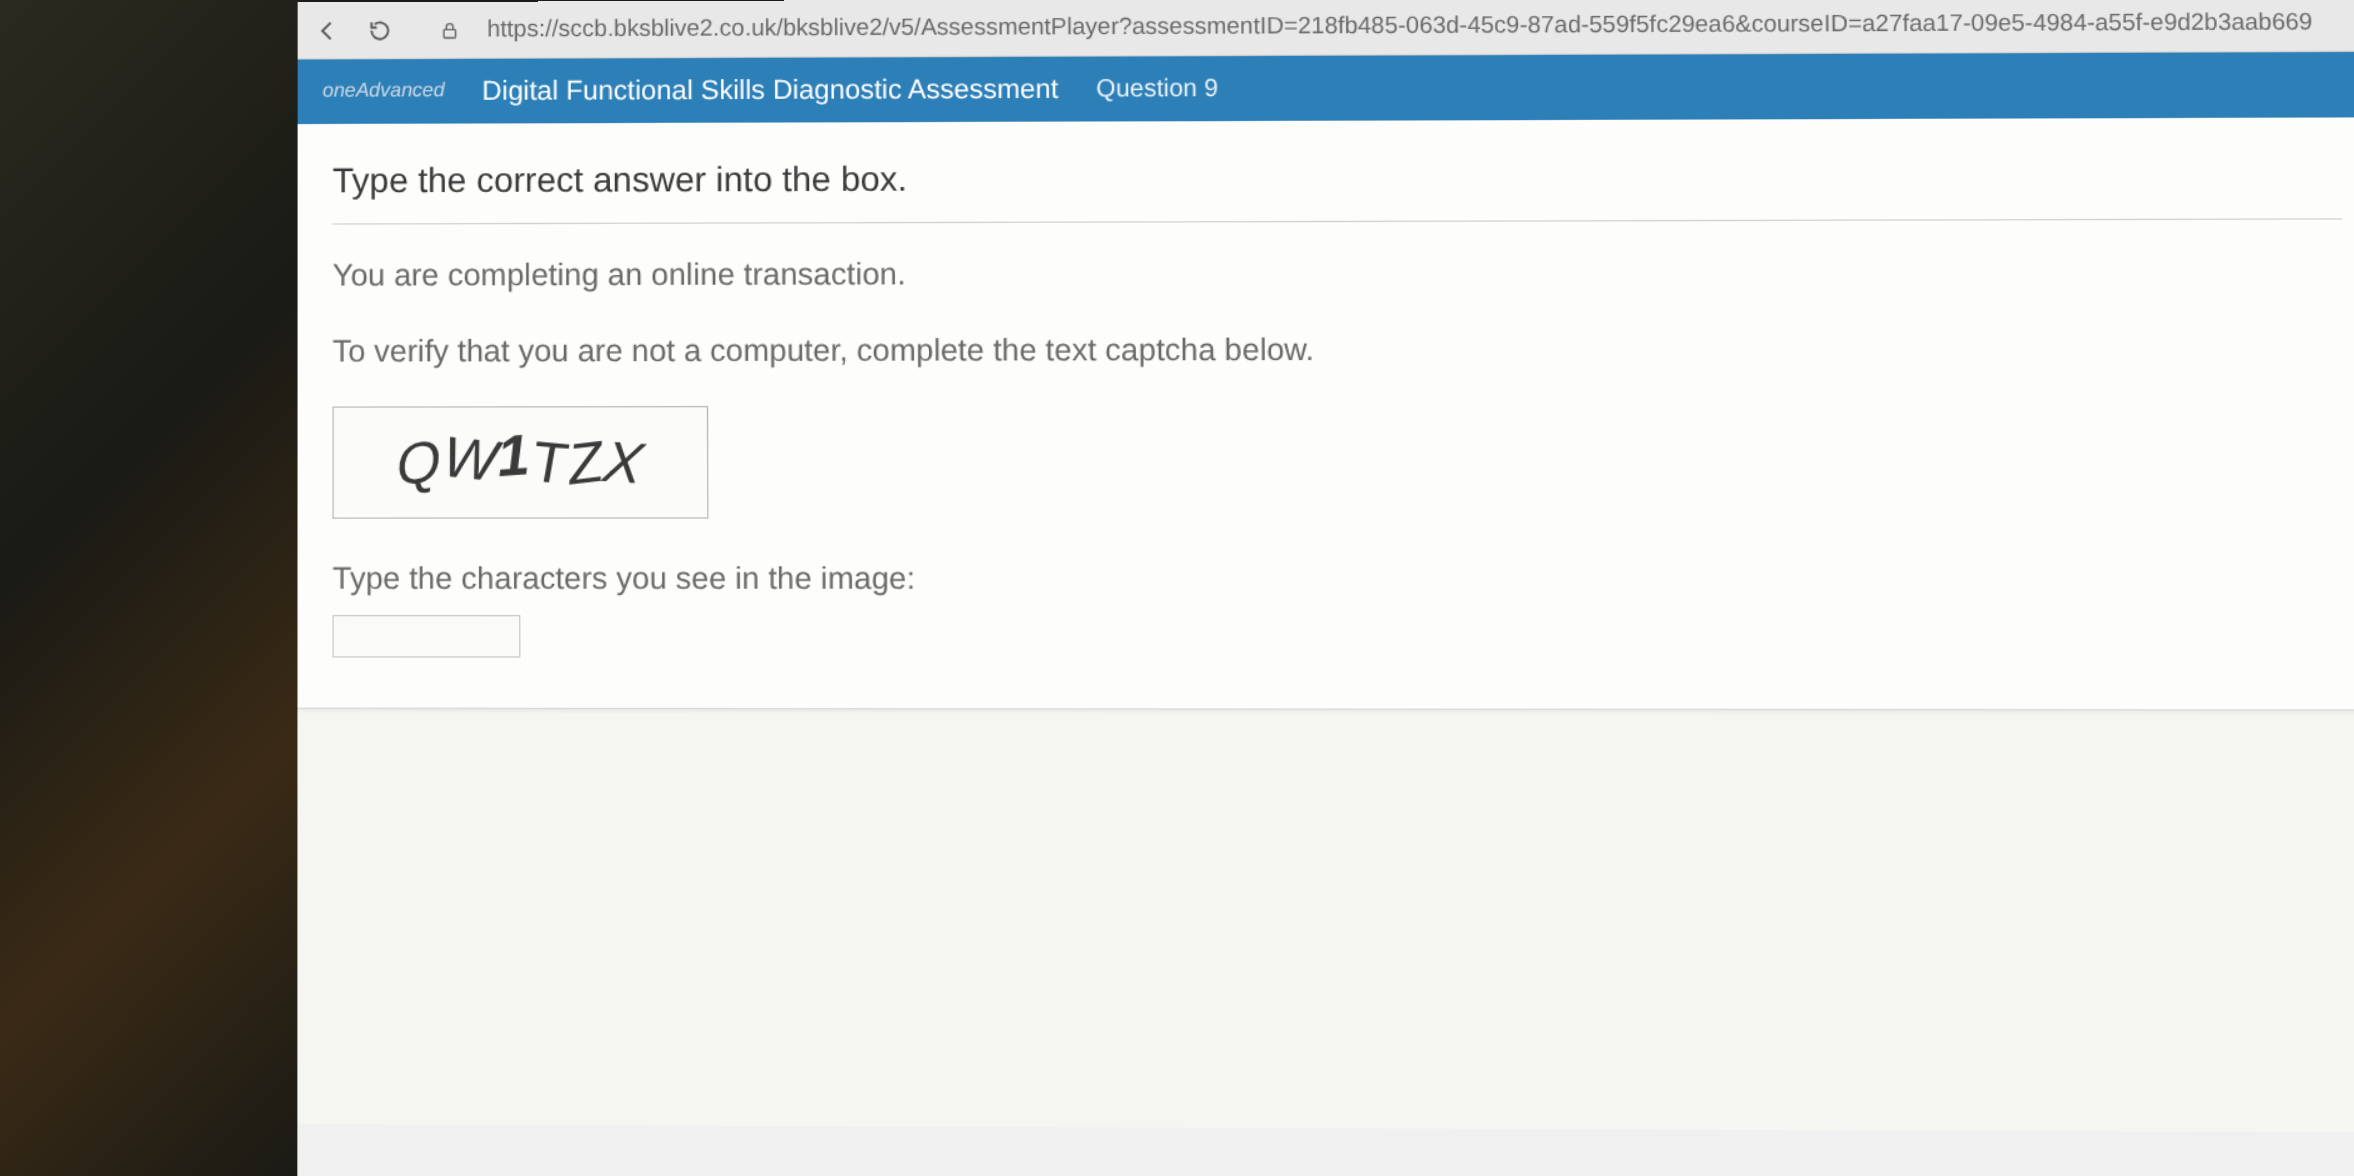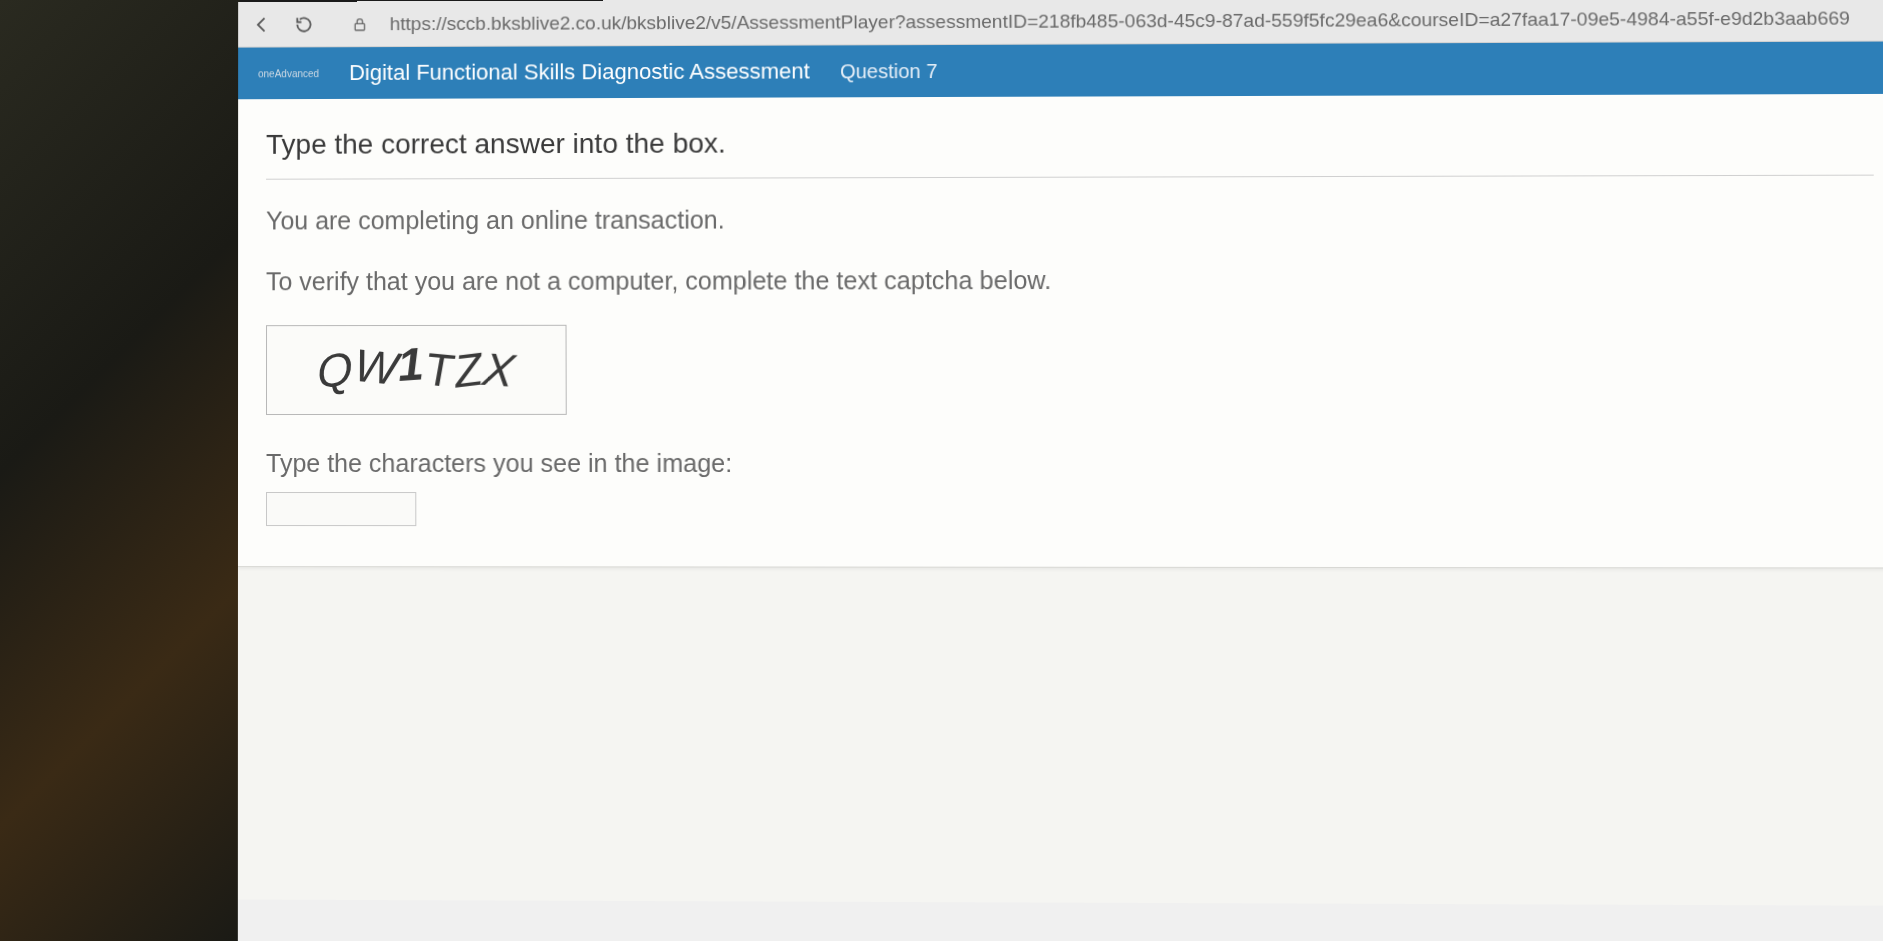--- a/index.html
+++ b/index.html
@@ -59,21 +59,22 @@
   .app-header {
     background: #2d7fb8;
     height: 52px;
     display: flex;
     align-items: center;
     padding: 0 20px;
     gap: 30px;
   }
   .brand {
     color: #cdd9e4;
-    font-size: 10px;
+    font-size: 16px;
+    font-style: italic;
   }
   .assessment-title {
     color: #ffffff;
     font-size: 22px;
     font-weight: 400;
   }
   .question-num {
     color: #e8f0f8;
     font-size: 20px;
     font-weight: 400;
@@ -167,21 +168,21 @@
           <rect x="5" y="11" width="14" height="10" rx="1"></rect>
           <path d="M8 11V8a4 4 0 0 1 8 0v3"></path>
         </svg>
     </div>
     <div class="url">https://sccb.bksblive2.co.uk/bksblive2/v5/AssessmentPlayer?assessmentID=218fb485-063d-45c9-87ad-559f5fc29ea6&amp;courseID=a27faa17-09e5-4984-a55f-e9d2b3aab669</div>
   </div>
 
   <div class="app-header">
     <span class="brand">oneAdvanced</span>
     <span class="assessment-title">Digital Functional Skills Diagnostic Assessment</span>
-    <span class="question-num">Question 7</span>
+    <span class="question-num">Question 9</span>
   </div>
 
   <div class="content">
     <div class="question-card">
       <h2 class="instruction-heading">Type the correct answer into the box.</h2>
       <p class="scenario-line">You are completing an online transaction.</p>
       <p class="scenario-line">To verify that you are not a computer, complete the text captcha below.</p>
 
       <div class="captcha-box">
         <div class="captcha-text">

